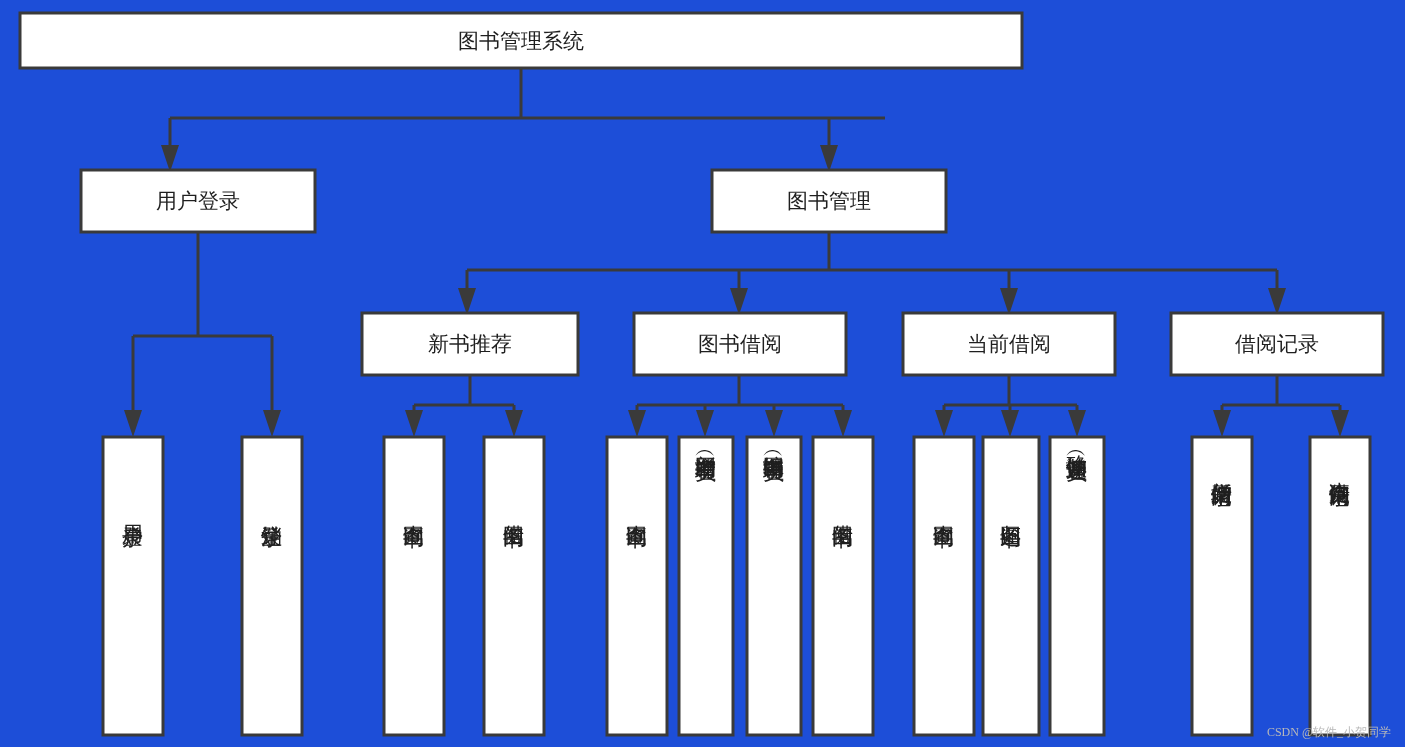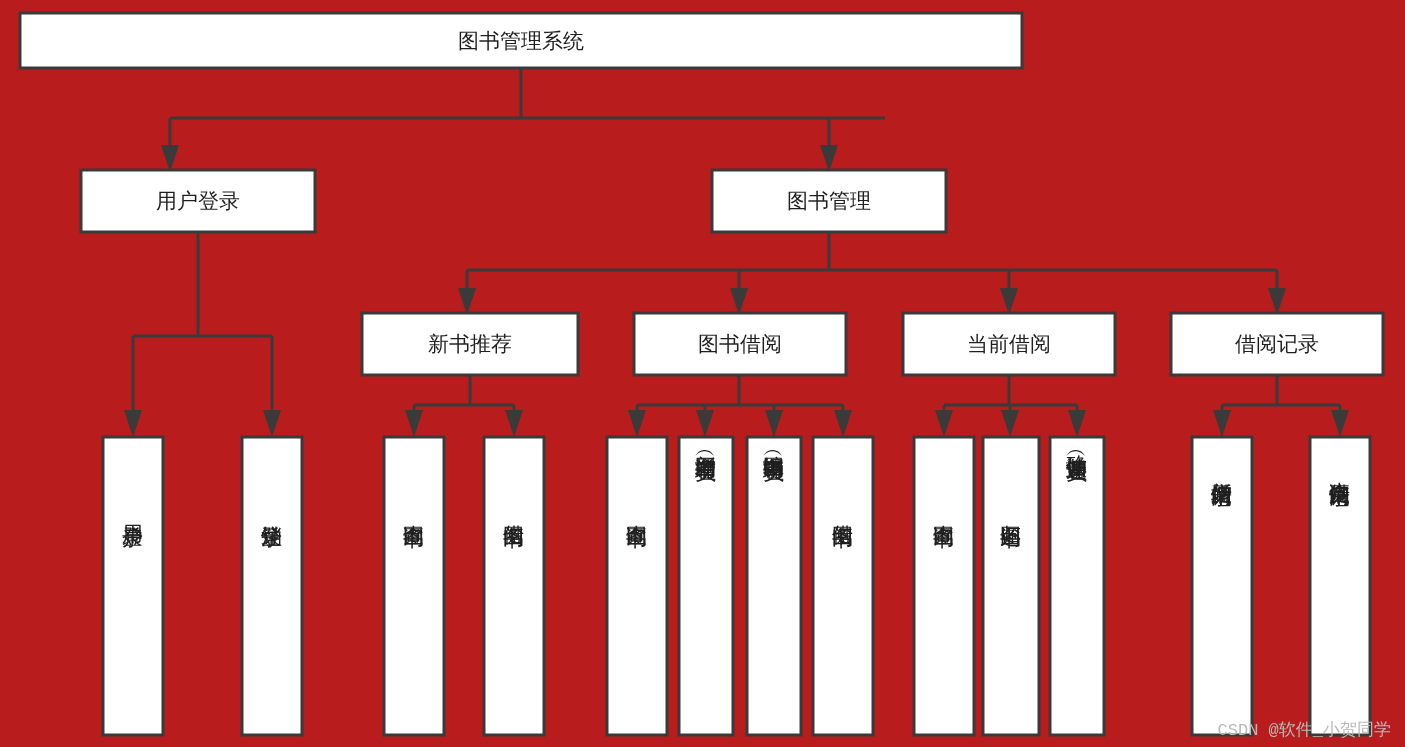--- a/index.html
+++ b/index.html
@@ -8,21 +8,21 @@
     padding: 0;
     background: #ffffff;
   }
   body {
     font-family: "Liberation Sans", "DejaVu Sans", sans-serif;
   }
   #diagram-root {
     position: relative;
     width: 1405px;
     height: 747px;
-    background: #b91c1c;
+    background: #1d4ed8;
     overflow: hidden;
   }
   svg.flowchart {
     position: absolute;
     top: 0;
     left: 0;
     width: 1405px;
     height: 747px;
     display: block;
   }
@@ -55,22 +55,22 @@
     font-size: 21px;
     writing-mode: vertical-rl;
     text-orientation: upright;
     text-anchor: middle;
     letter-spacing: 1px;
   }
   .watermark {
     position: absolute;
     right: 14px;
     bottom: 6px;
-    font-family: Liberation Mono, monospace;
-    font-size: 17px;
+    font-family: Liberation Serif, serif;
+    font-size: 12px;
     color: #b9b9b9;
     white-space: nowrap;
     pointer-events: none;
     user-select: none;
   }
 </style>
 </head>
 <body>
 
 <div id="diagram-root">

